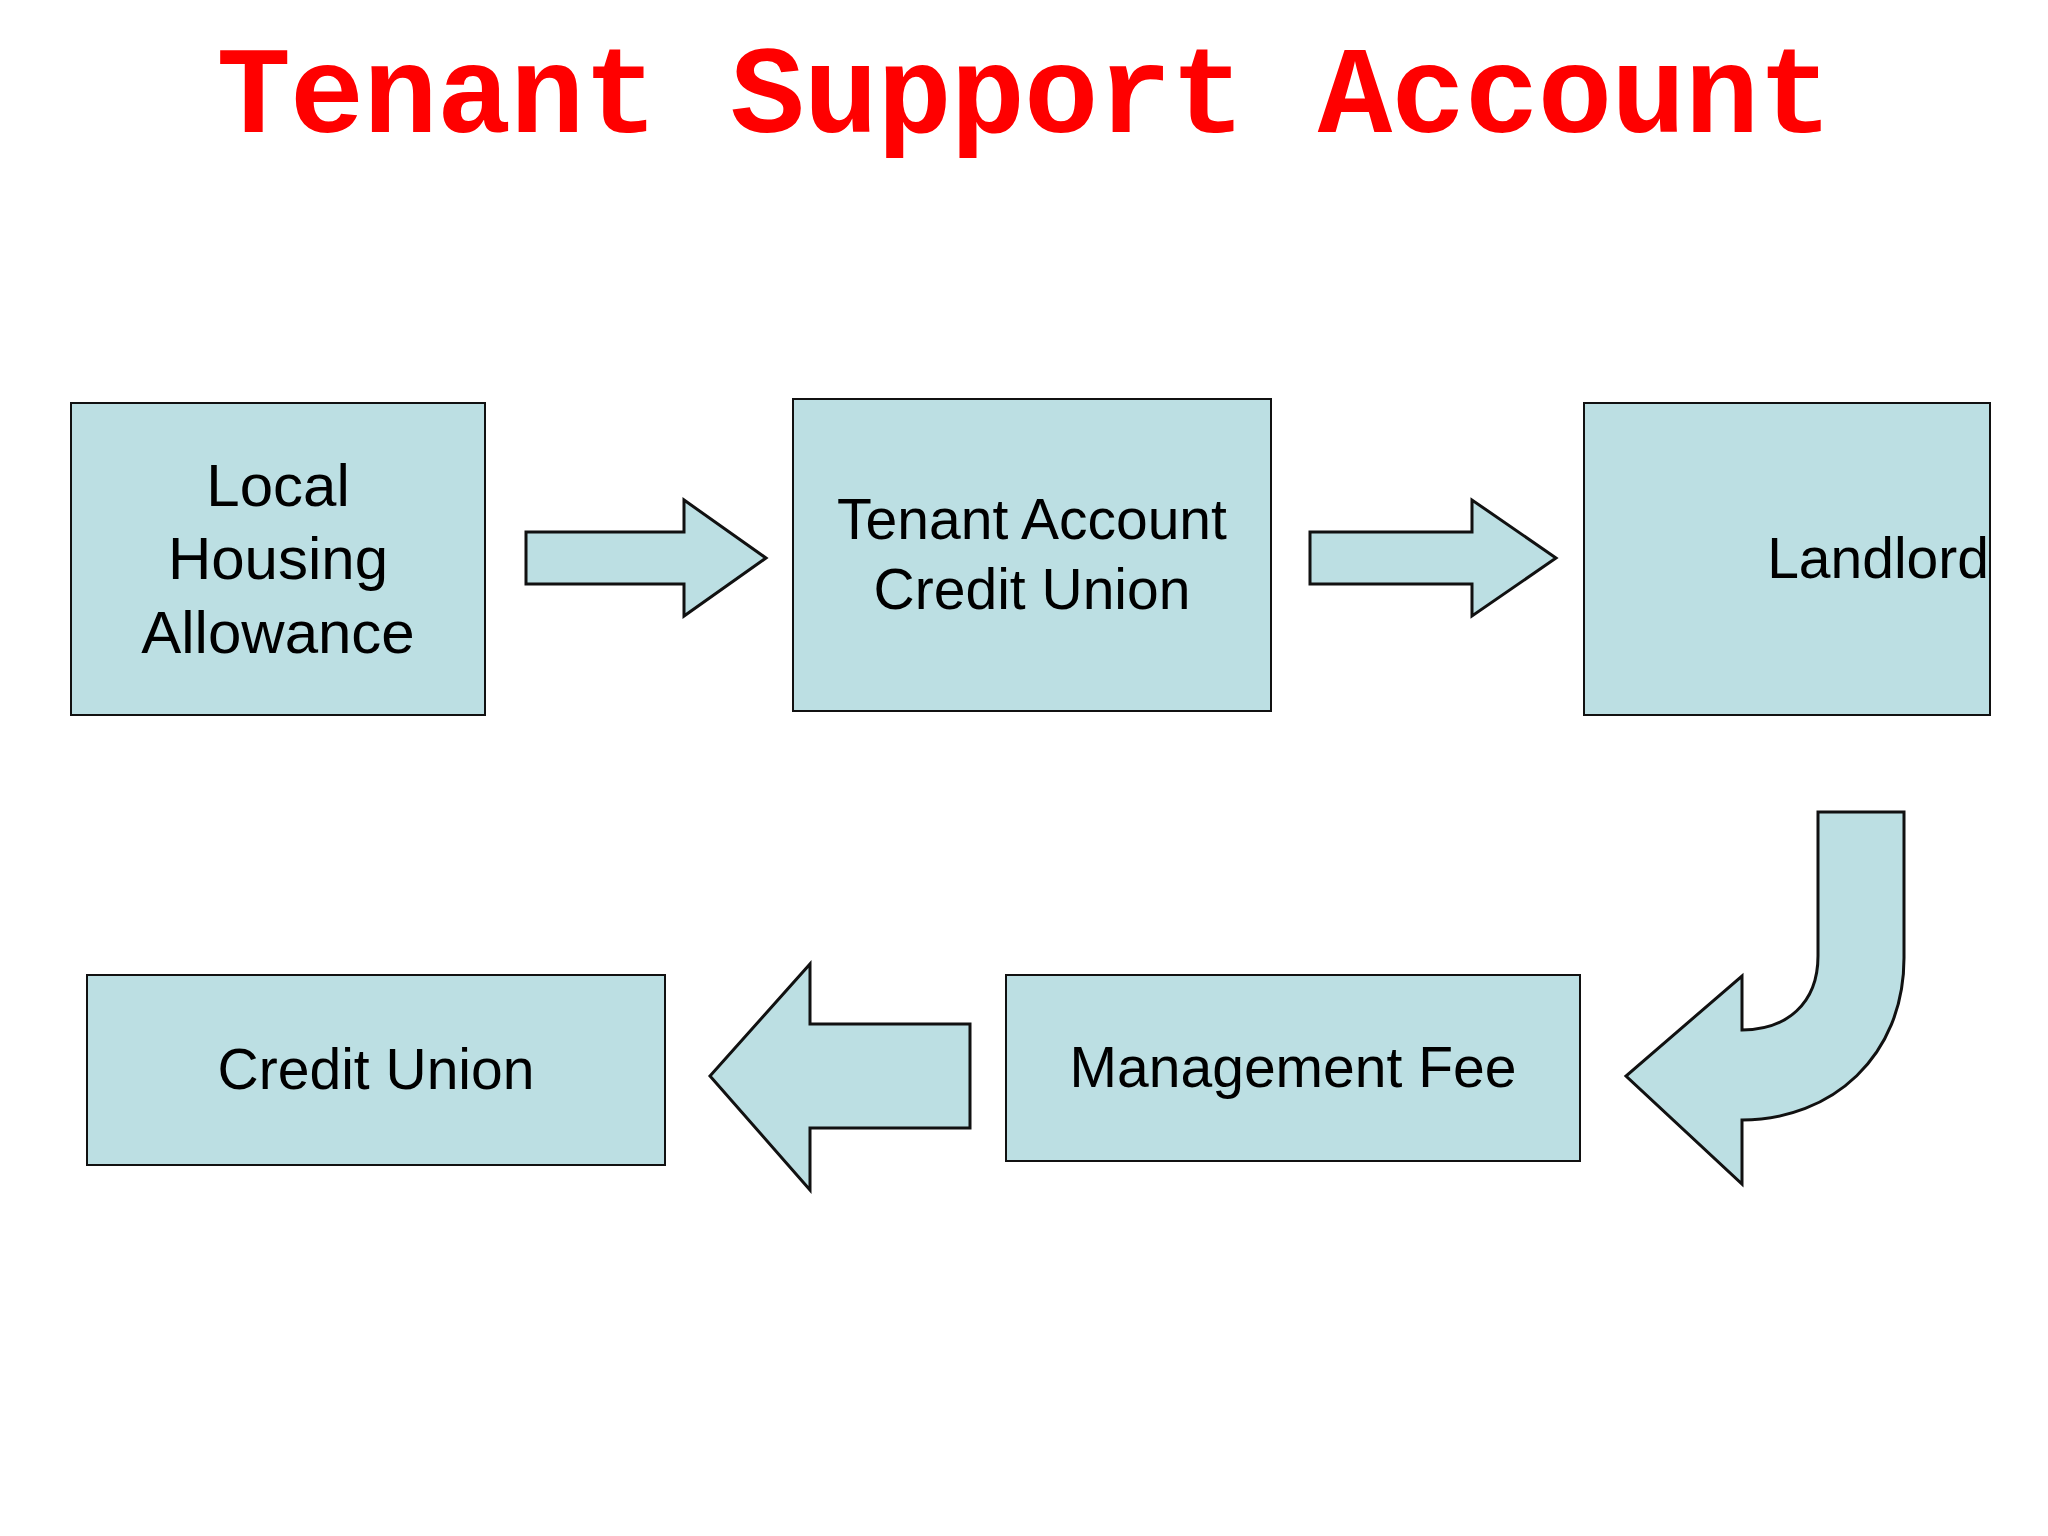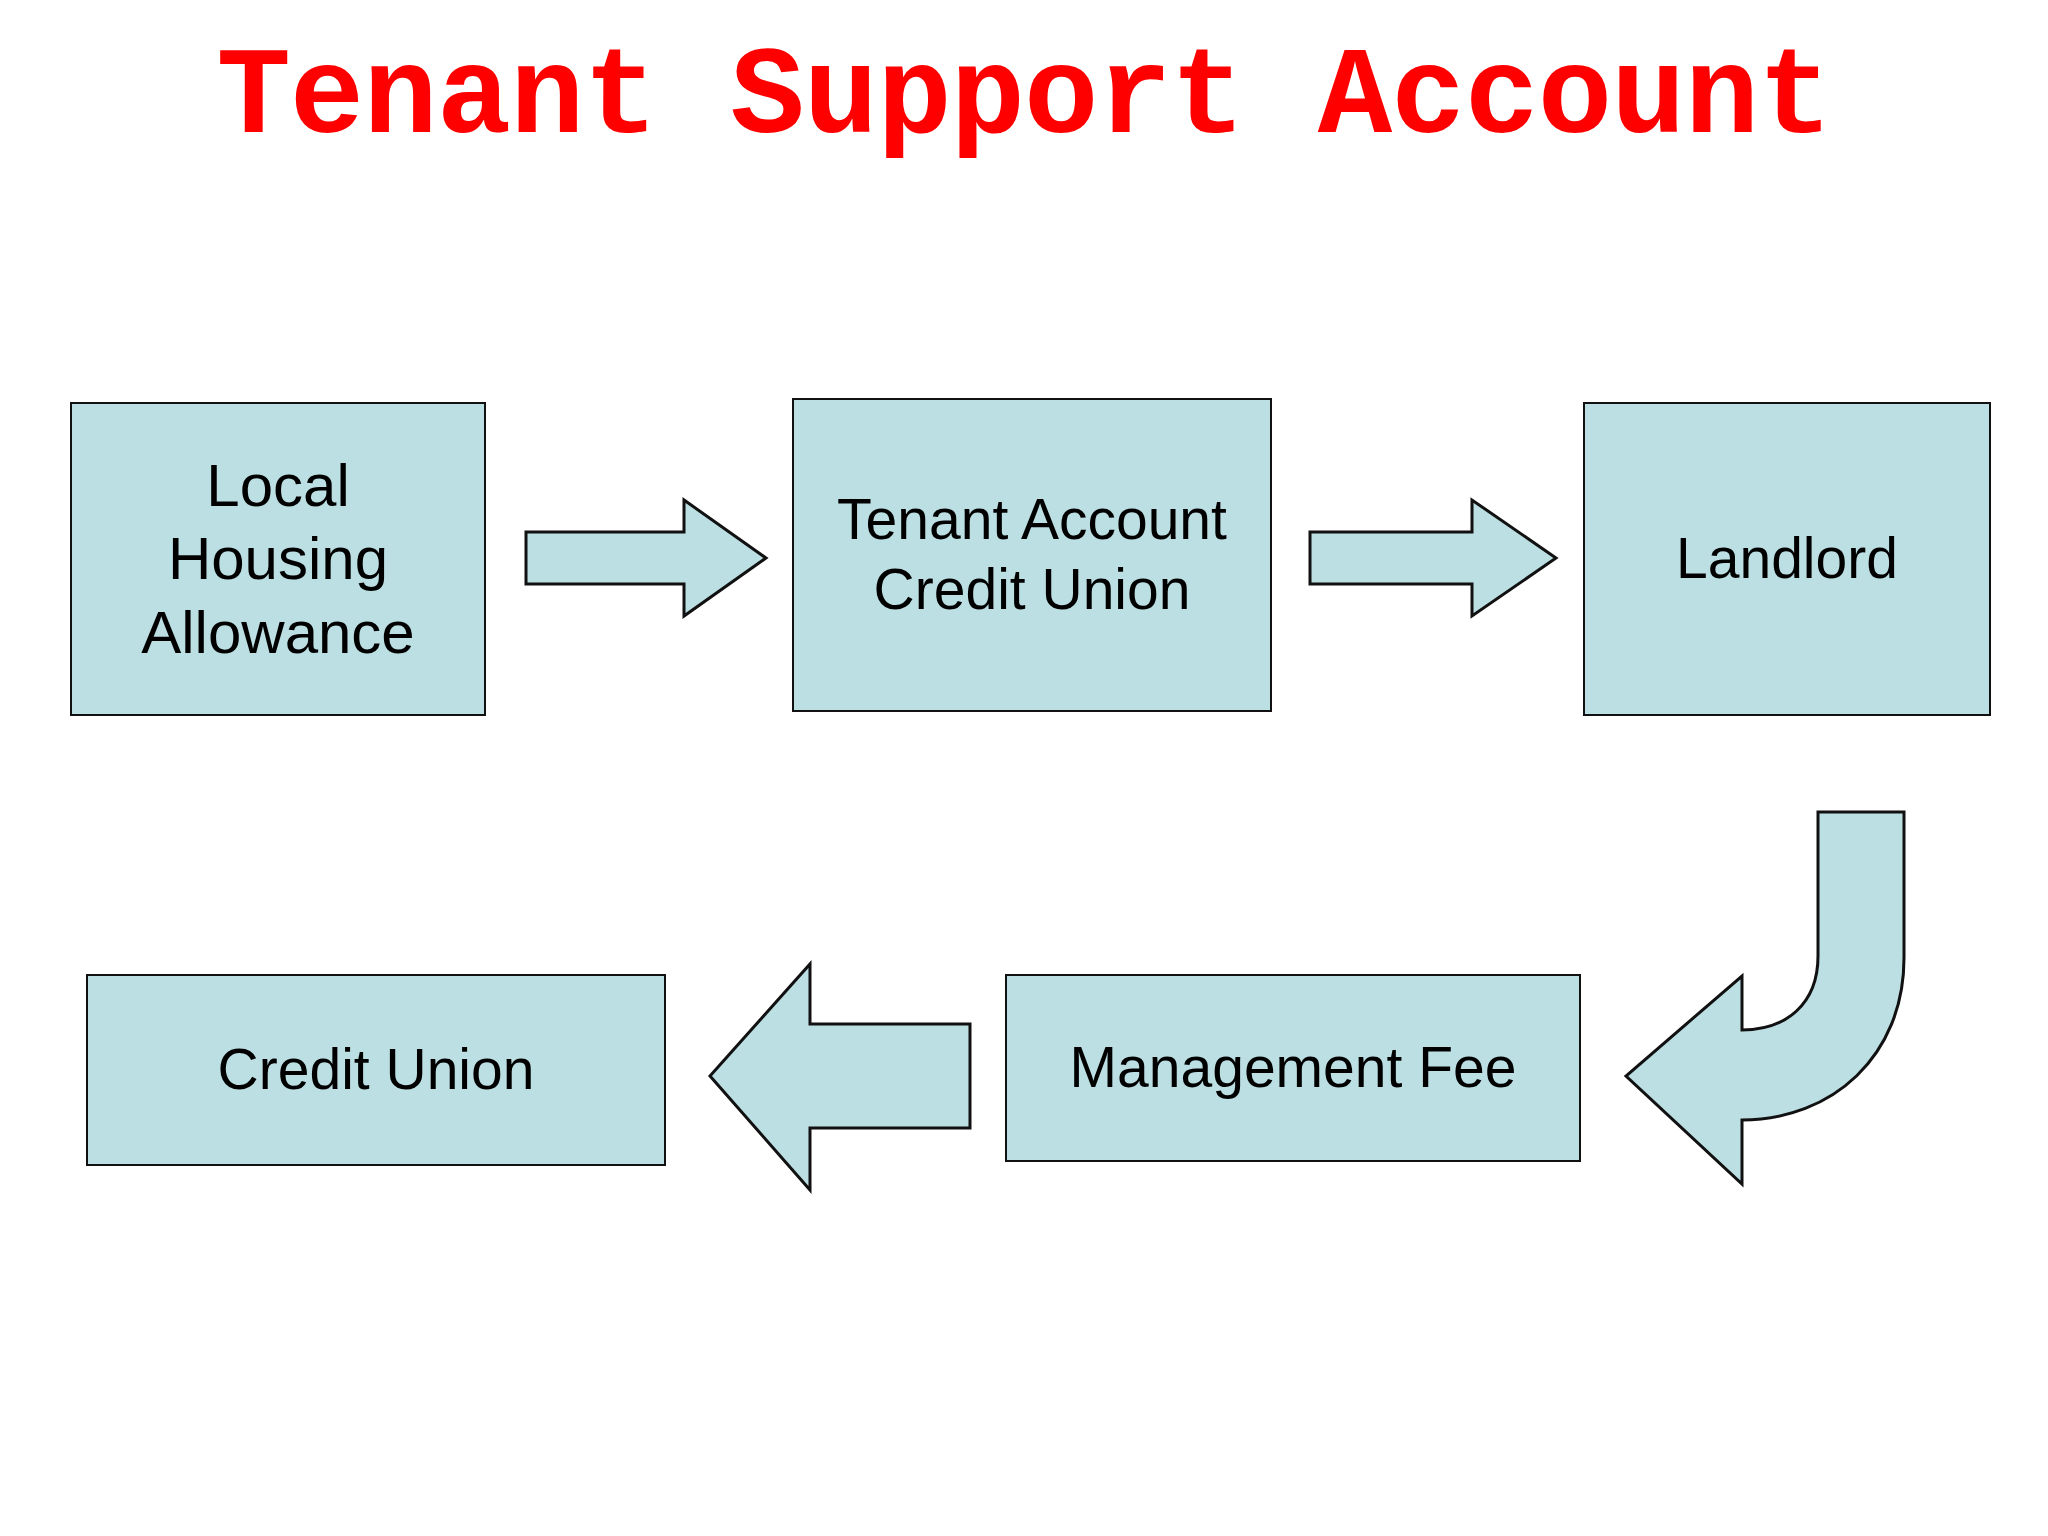--- a/index.html
+++ b/index.html
@@ -51,21 +51,21 @@
   }
   .pbox .lbl {
     display: block;
     width: 100%;
     line-height: 1.22;
     white-space: pre-line;
   }
 
   #box-lha       { left: 70px;   top: 402px;  width: 416px; height: 314px; font-size: 60px; }
   #box-tenant    { left: 792px;  top: 398px;  width: 480px; height: 314px; font-size: 57px; }
-  #box-landlord  { left: 1583px; top: 402px;  width: 408px; height: 314px; font-size: 57px; }
+  #box-landlord  { left: 1583px; top: 402px;  width: 408px; height: 314px; font-size: 57px; text-align: right; }
   #box-mgmtfee   { left: 1005px; top: 974px;  width: 576px; height: 188px; font-size: 57px; }
   #box-creditu   { left: 86px;   top: 974px;  width: 580px; height: 192px; font-size: 57px; }
 
   
   .arrow {
     position: absolute;
   }
   .arrow svg { display: block; overflow: visible; }
   .arrow-shape {
     fill: #bcdfe3;

